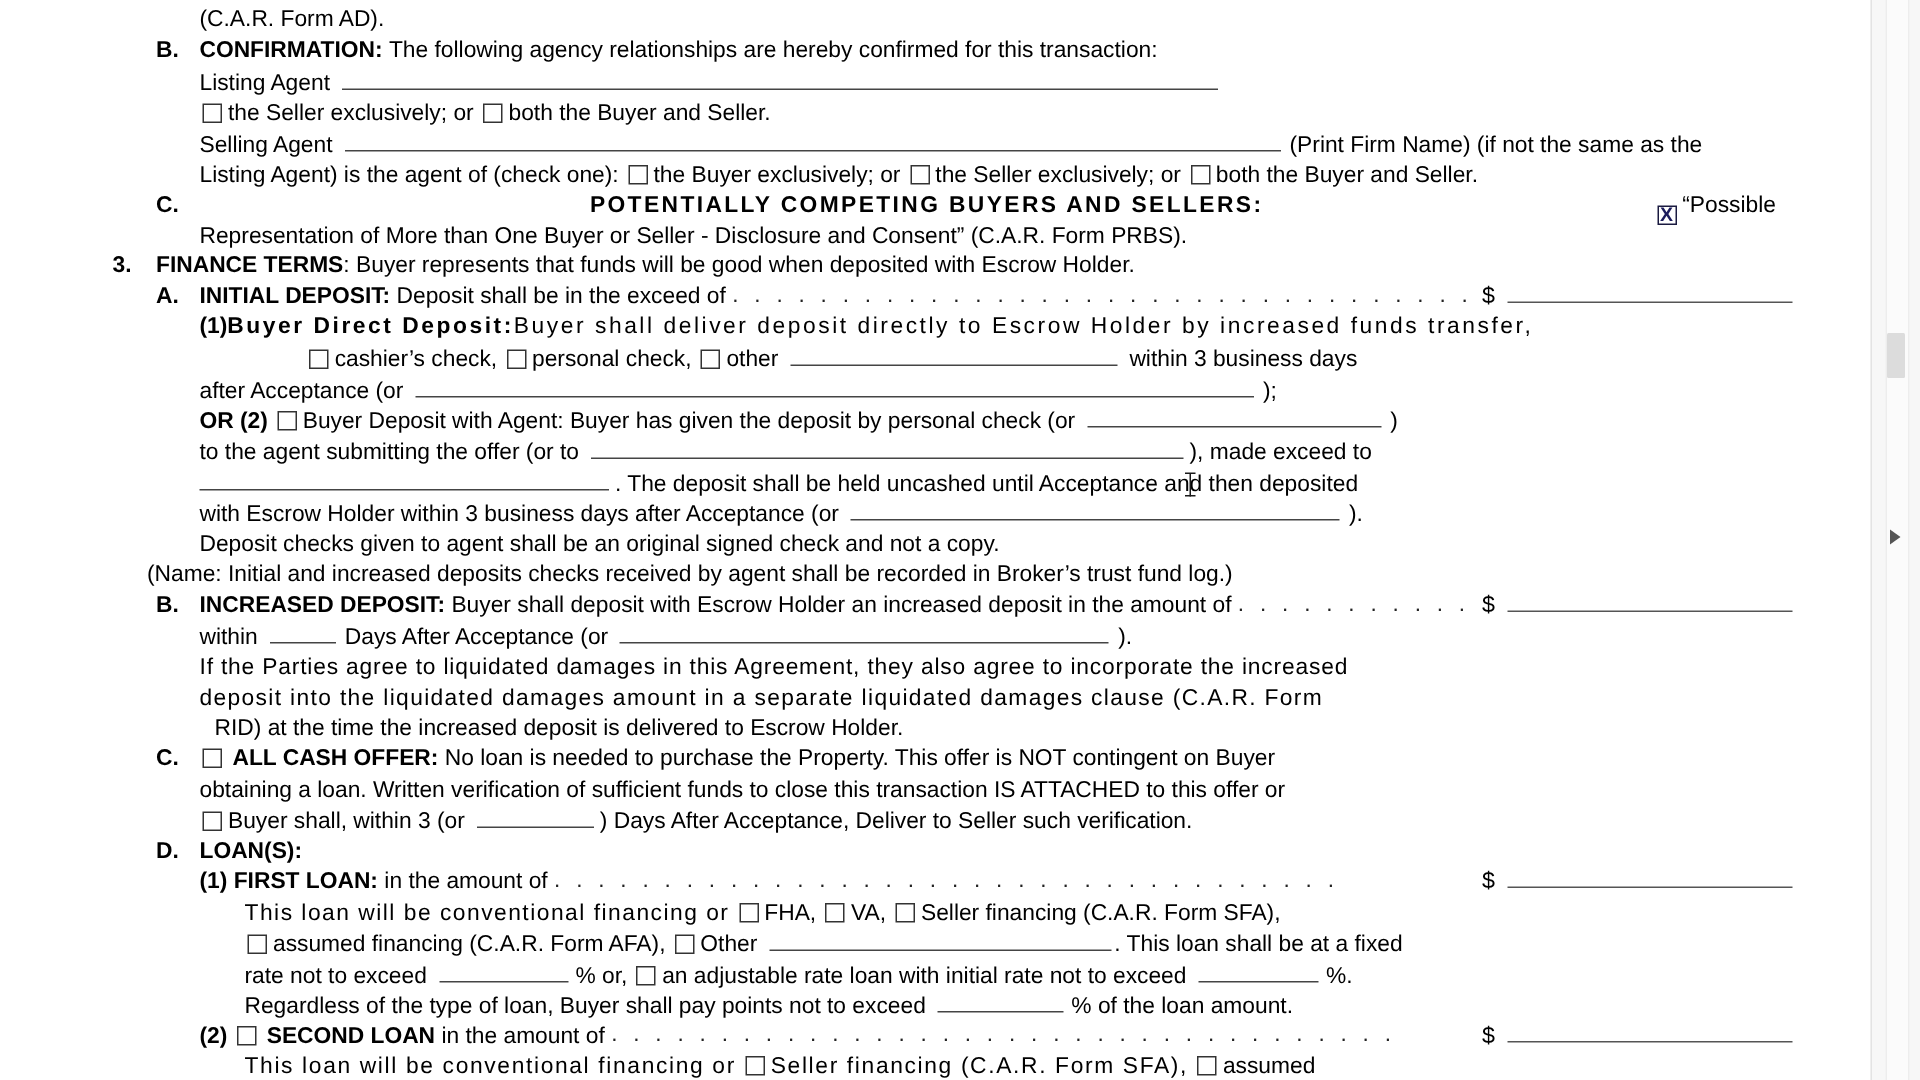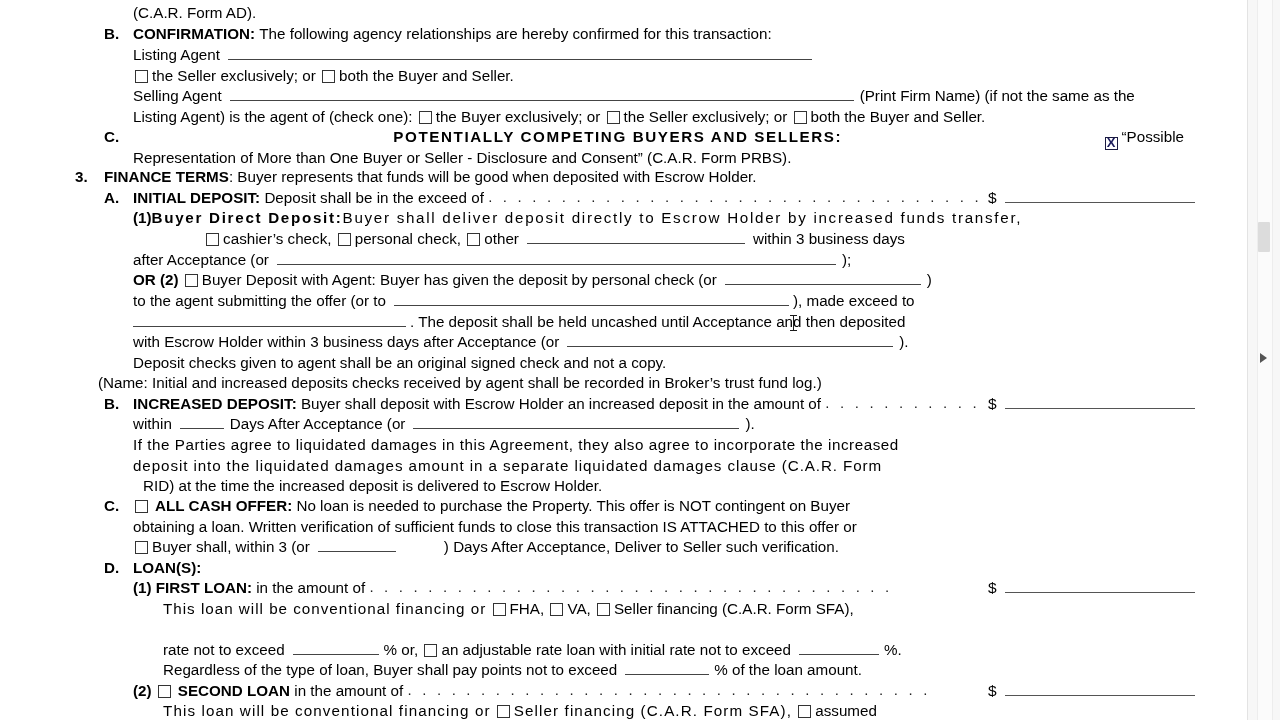--- a/index.html
+++ b/index.html
@@ -345,21 +345,21 @@
       <span>&nbsp;</span>
       <span>No loan is needed to purchase the Property. This offer is NOT contingent on Buyer</span>
     </div>
     <div class="row" style="left:133px; top:516px;">
       <span>obtaining a loan. Written verification of sufficient funds to close this transaction IS ATTACHED to this offer or</span>
     </div>
     <div class="row" style="left:133px; top:536px;">
       <span class="cb"></span>
       <span>Buyer shall, within 3 (or</span>
       <span class="ul" style="width:78px; margin:0 4px 0 8px;"></span>
-      <span class="b" style="font-weight:normal;margin-left:44px;">) Days After Acceptance, Deliver to Seller such verification.</span>
+      <span class="b" style="font-weight:normal;">) Days After Acceptance, Deliver to Seller such verification.</span>
     </div>
 
     <div class="row" style="left:104px; top:557px;">
       <span class="b" style="width:29px; display:inline-block;">D.</span>
       <span class="b">LOAN(S):</span>
     </div>
 
     <div class="row" style="left:133px; top:577px; width:851px;">
       <span class="b" style="flex:none;">(1)</span>
       <span style="flex:none;">&nbsp;</span>
@@ -380,20 +380,29 @@
       <span class="cb"></span>
       <span>FHA,</span>
       <span>&nbsp;</span>
       <span class="cb"></span>
       <span>VA,</span>
       <span>&nbsp;</span>
       <span class="cb"></span>
       <span>Seller financing (C.A.R. Form SFA),</span>
     </div>
 
+    <div class="row" style="left:163px; top:618px;">
+      <span class="cb"></span>
+      <span>assumed financing (C.A.R. Form AFA),</span>
+      <span>&nbsp;</span>
+      <span class="cb"></span>
+      <span>Other</span>
+      <span class="ul" style="width:228px; margin:0 2px 0 8px;"></span>
+      <span>. This loan shall be at a fixed</span>
+    </div>
 
     <div class="row" style="left:163px; top:639px;">
       <span>rate not to exceed</span>
       <span class="ul" style="width:86px; margin:0 5px 0 8px;"></span>
       <span>% or,</span>
       <span>&nbsp;</span>
       <span class="cb"></span>
       <span>an adjustable rate loan with initial rate not to exceed</span>
       <span class="ul" style="width:80px; margin:0 5px 0 8px;"></span>
       <span>%.</span>

